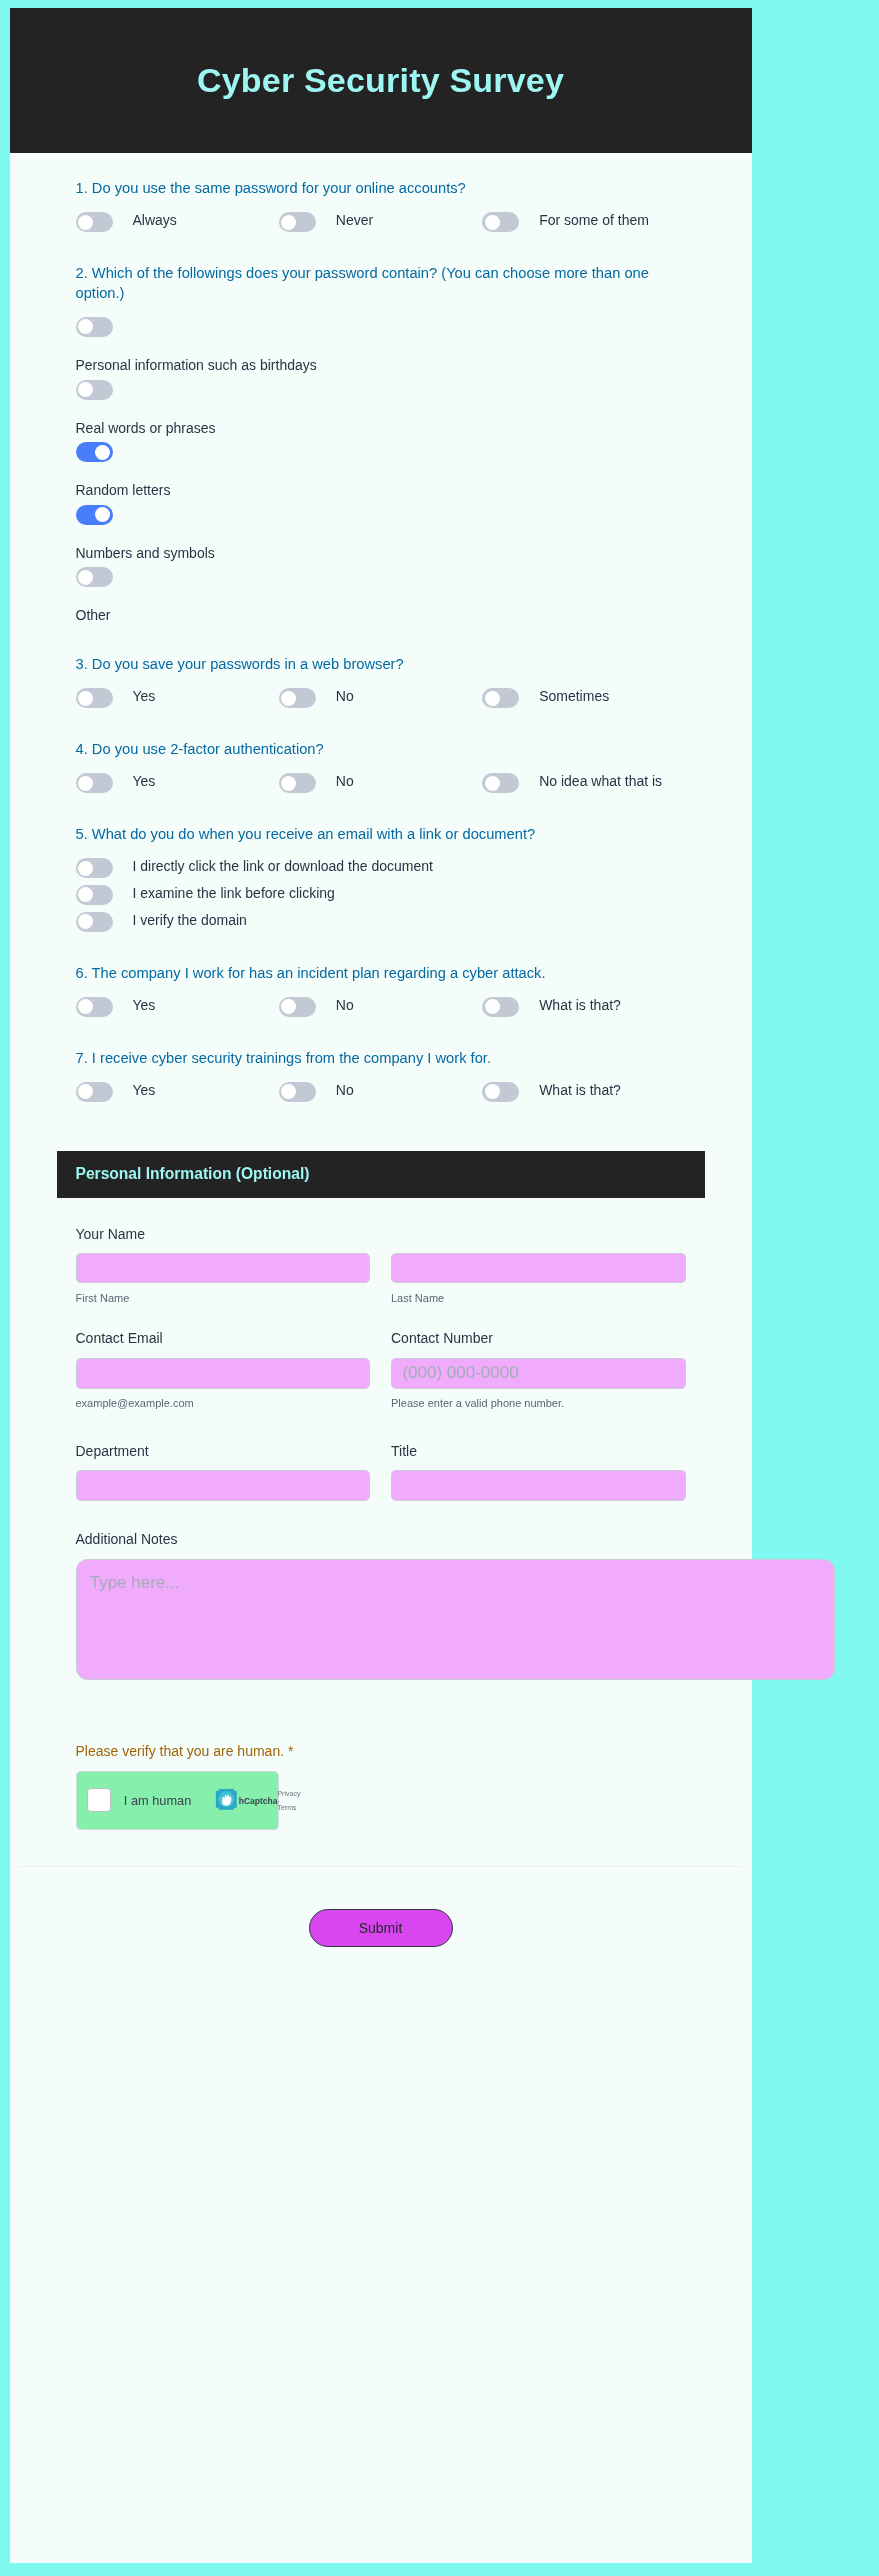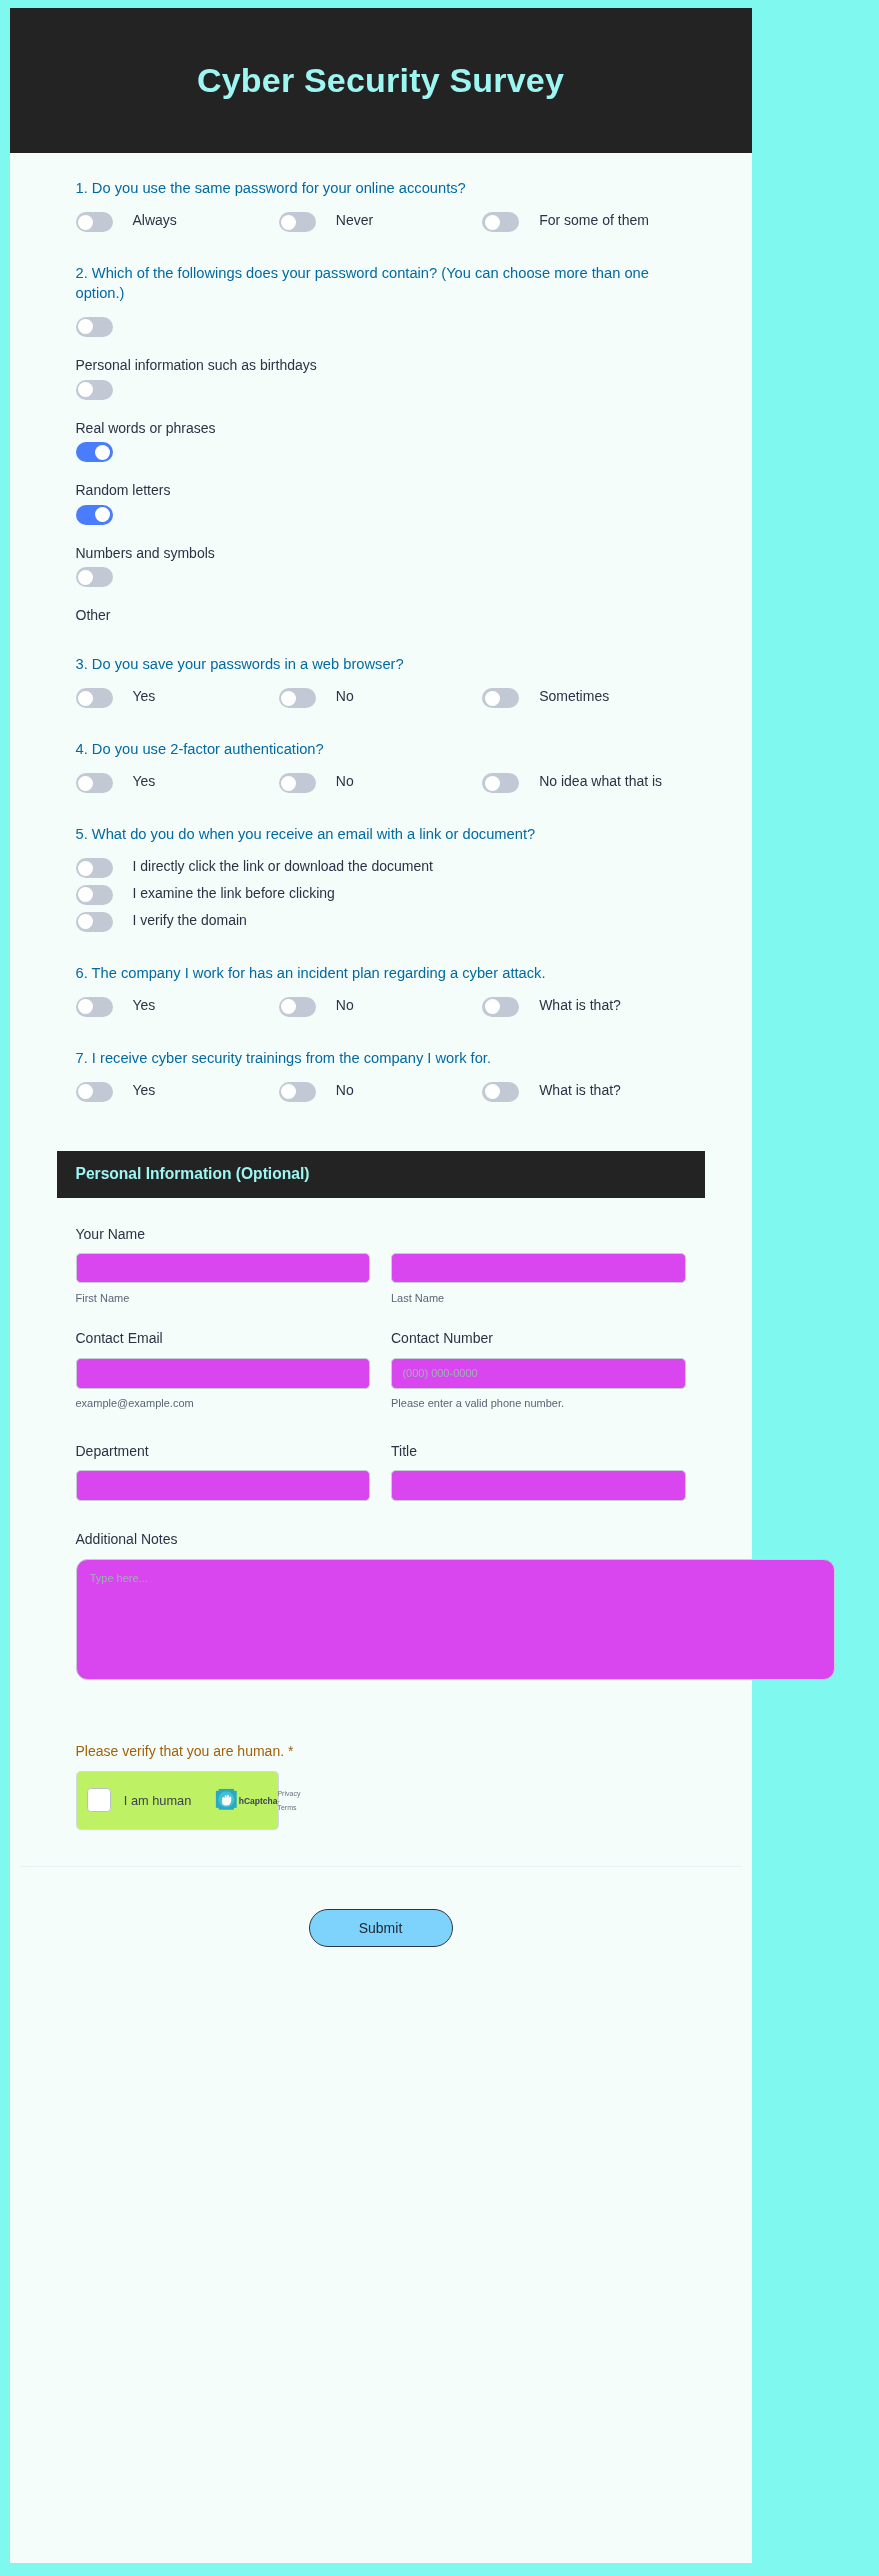--- a/index.html
+++ b/index.html
@@ -97,25 +97,25 @@
     color: #2b3245;
     font-size: 14px;
     margin-bottom: 11.4px;
     display: block;
   }
   .row2 { display: flex; gap: 21px; }
   .col { width: 369px; }
   .col-wide { width: 759px; }
   input.ctl, textarea.ctl {
     width: 100%;
-    background: #d946ef;
+    background: #f0abfc;
     border: 0.9px solid #c8ccd4;
     border-radius: 4.7px;
     font-family: "Liberation Sans", sans-serif;
-    font-size: 11px;
+    font-size: 17px;
     color: #2b3245;
     padding: 7.6px 10.4px;
     outline: none;
   }
   input.ctl { height: 30px; }
   input.ctl.tall { height: 31px; }
   textarea.ctl {
     height: 121px;
     border-radius: 11.4px;
     resize: none;
@@ -135,21 +135,21 @@
   .captcha-prompt {
     color: #a16207;
     font-size: 14px;
     margin-bottom: 11.4px;
   }
   .captcha-widget {
     width: 203px;
     height: 59px;
     border: 0.9px solid #d4d9e0;
     border-radius: 4.7px;
-    background: #bef264;
+    background: #86efac;
     display: flex;
     align-items: center;
     padding: 0 10.4px;
     gap: 12.3px;
   }
   .captcha-box {
     width: 24.6px; height: 24.6px;
     border: 0.9px solid #b9bfc9;
     border-radius: 3.8px;
     background: #ffffff;
@@ -173,21 +173,21 @@
   .divider {
     border-top: 0.9px solid #eceff3;
     margin: 36px 9.5px 0 9.5px;
   }
   .submit-area {
     display: flex;
     justify-content: center;
     padding: 42px 0 57px 0;
   }
   .submit-btn {
-    background: #7dd3fc;
+    background: #d946ef;
     border: 1.4px solid #2f3540;
     border-radius: 28px;
     width: 144px;
     height: 38px;
     font-family: "Liberation Sans", sans-serif;
     font-size: 14px;
     color: #222831;
     cursor: pointer;
   }
 </style>

